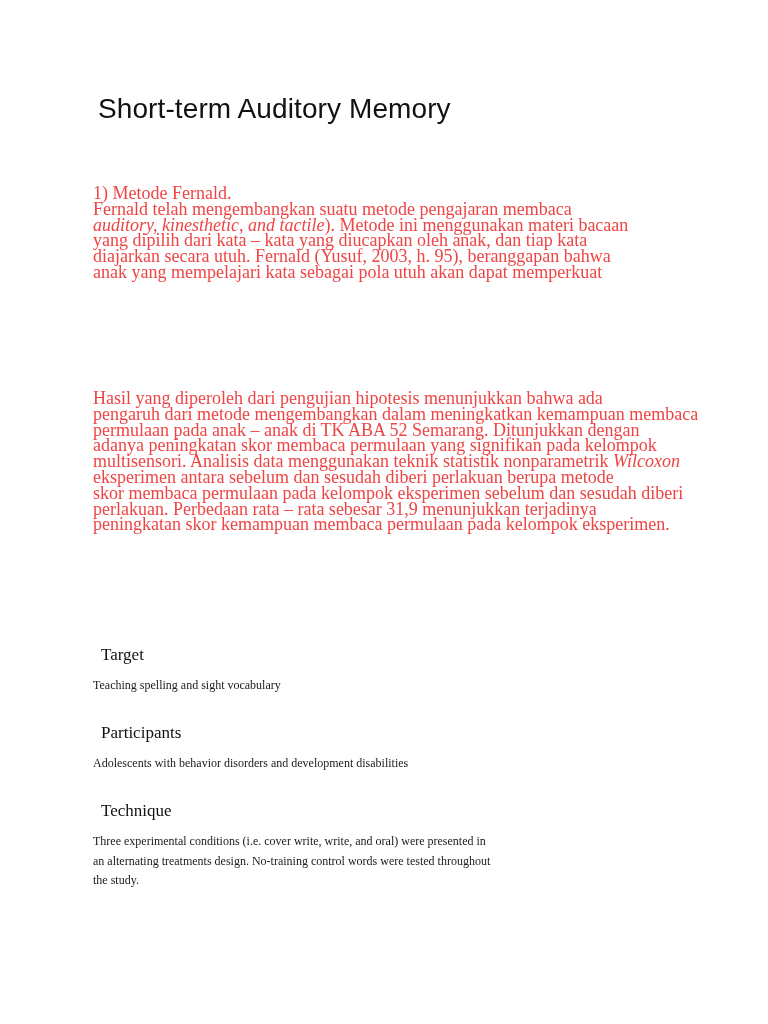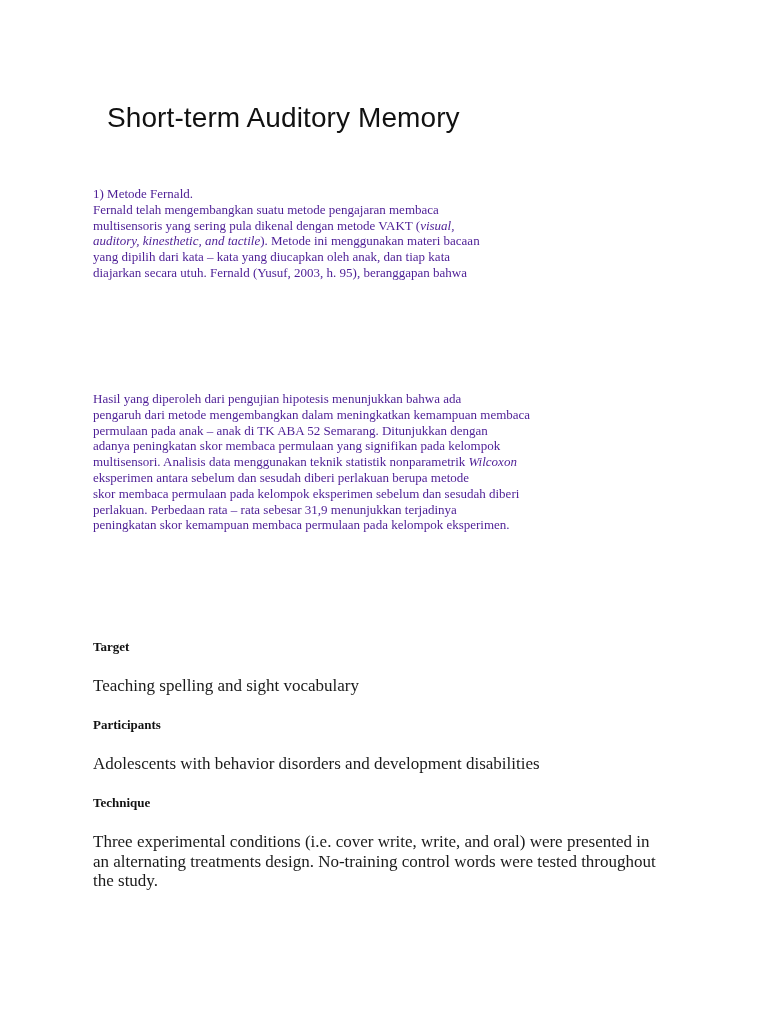--- a/index.html
+++ b/index.html
@@ -11,80 +11,80 @@
       width: 768px;
       height: 1024px;
       position: relative;
       overflow: hidden;
       color: #111111;
     }
     .title {
       position: absolute;
       left: 93px;
       top: 86px;
-      margin: 14px;
+      margin: 5px;
       font-family: "Liberation Sans", sans-serif;
       font-weight: normal;
       font-size: 28px;
       line-height: 36px;
       color: #111;
       letter-spacing: 0.1px;
     }
     .block {
       position: absolute;
       left: 93px;
       font-family: "Liberation Serif", serif;
-      font-size: 13px;
+      font-size: 18px;
       line-height: 15.8px;
-      color: #4c1d95;
+      color: #ef4444;
       margin: 0;
     }
     .block .line { display: block; white-space: nowrap; }
     .block em { font-style: italic; }
     .fernald { top: 186px; }
     .hasil { top: 391px; }
     .heading {
       position: absolute;
       left: 93px;
-      margin: 0;
+      margin: 8px;
       font-family: "Liberation Serif", serif;
-      font-weight: bold;
-      font-size: 13px;
+      font-weight: normal;
+      font-size: 17px;
       line-height: 26px;
       color: #111;
     }
     .para {
       position: absolute;
       left: 93px;
       margin: 0;
       font-family: "Liberation Serif", serif;
-      font-size: 17px;
+      font-size: 12px;
       line-height: 19.5px;
       color: #1a1a1a;
     }
     .para .line { display: block; white-space: nowrap; }
     .h-target { top: 634px; }
     .p-target { top: 676px; }
     .h-participants { top: 712px; }
     .p-participants { top: 754px; }
     .h-technique { top: 790px; }
     .p-technique { top: 832px; }
   </style>
 </head>
 <body>
 
 <h1 class="title">Short-term Auditory Memory</h1>
 
 <div class="block fernald">
   <span class="line">1) Metode Fernald.</span>
   <span class="line">Fernald telah mengembangkan suatu metode pengajaran membaca</span>
-  <span class="line"><span>multisensoris yang sering pula dikenal dengan metode VAKT (</span><em>visual,</em></span>
   <span class="line"><em>auditory, kinesthetic, and tactile</em><span>). Metode ini menggunakan materi bacaan</span></span>
   <span class="line">yang dipilih dari kata – kata yang diucapkan oleh anak, dan tiap kata</span>
   <span class="line">diajarkan secara utuh. Fernald (Yusuf, 2003, h. 95), beranggapan bahwa</span>
+  <span class="line">anak yang mempelajari kata sebagai pola utuh akan dapat memperkuat</span>
 </div>
 
 <div class="block hasil">
   <span class="line">Hasil yang diperoleh dari pengujian hipotesis menunjukkan bahwa ada</span>
   <span class="line">pengaruh dari metode mengembangkan dalam meningkatkan kemampuan membaca</span>
   <span class="line">permulaan pada anak – anak di TK ABA 52 Semarang. Ditunjukkan dengan</span>
   <span class="line">adanya peningkatan skor membaca permulaan yang signifikan pada kelompok</span>
   <span class="line"><span>multisensori. Analisis data menggunakan teknik statistik nonparametrik </span><em>Wilcoxon</em></span>
   <span class="line">eksperimen antara sebelum dan sesudah diberi perlakuan berupa metode</span>
   <span class="line">skor membaca permulaan pada kelompok eksperimen sebelum dan sesudah diberi</span>

